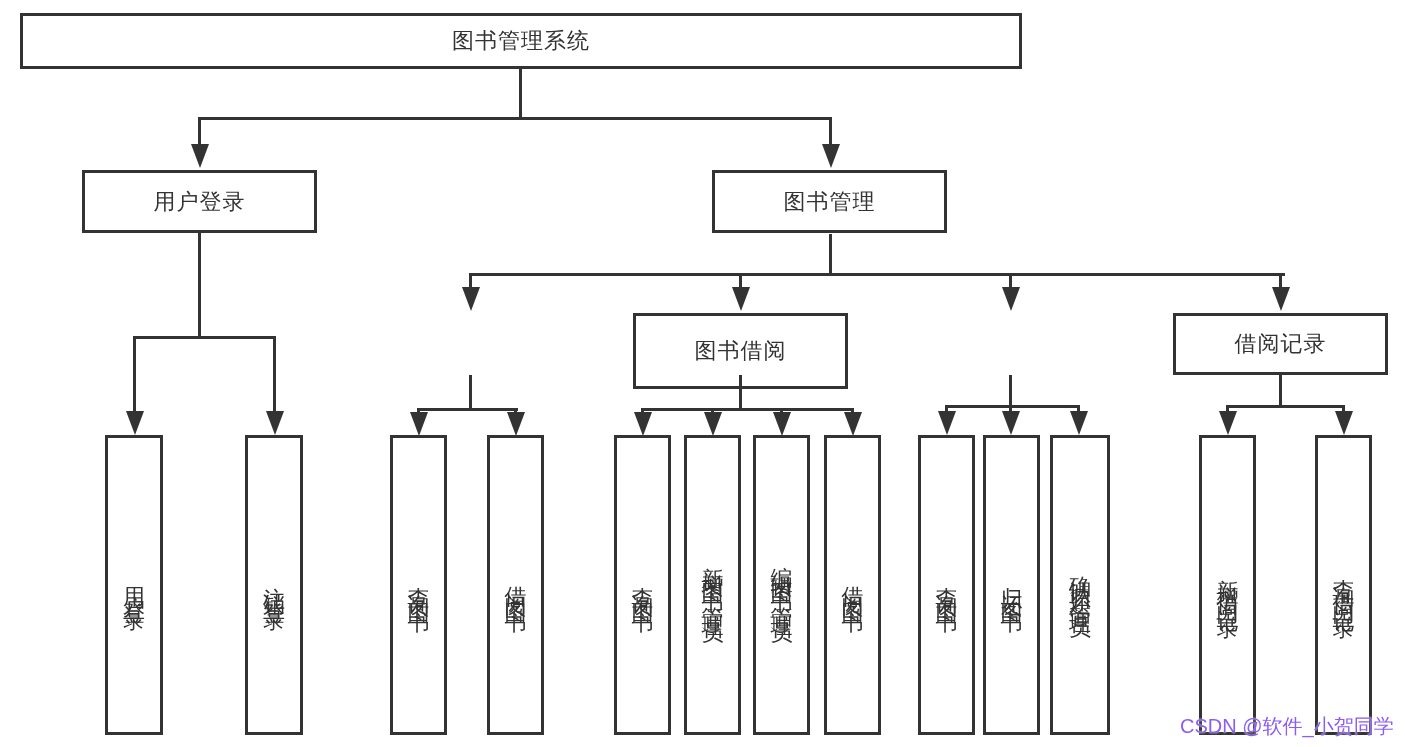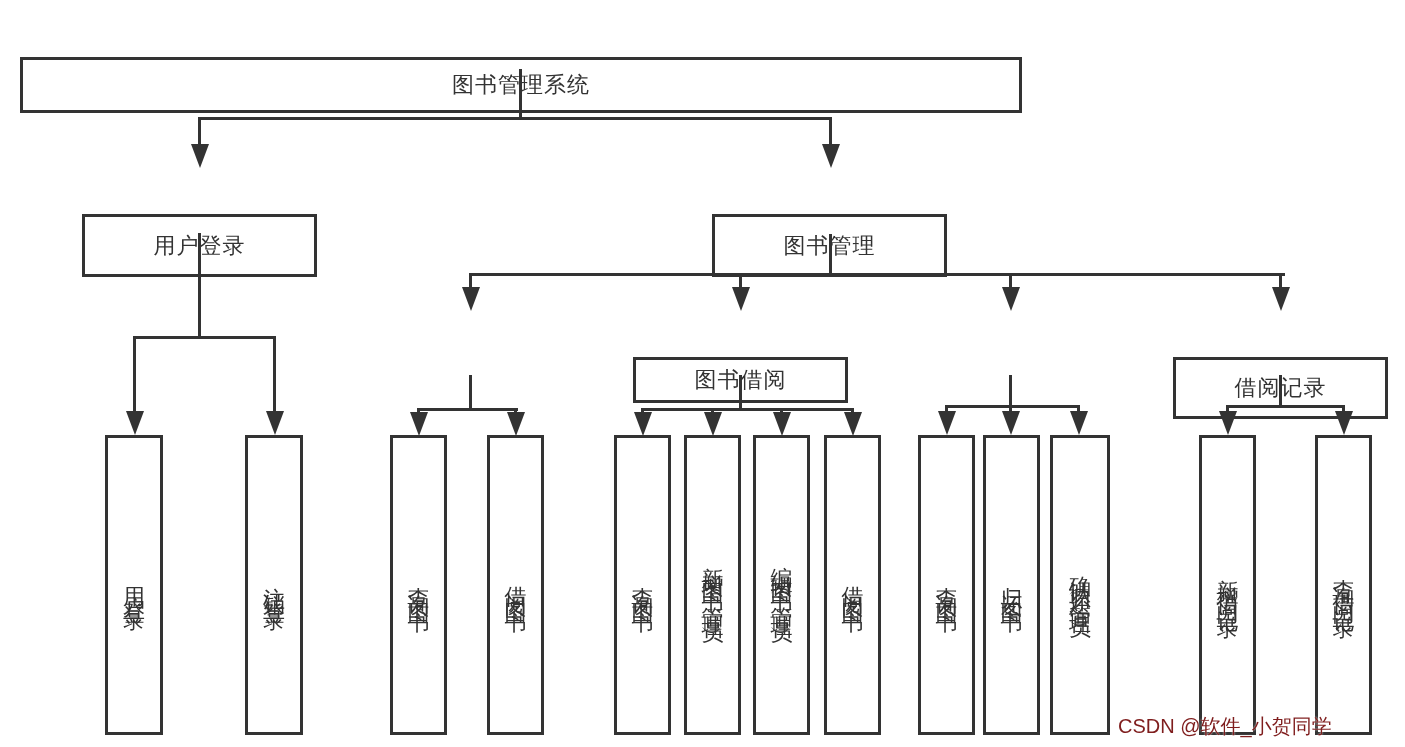--- a/index.html
+++ b/index.html
@@ -4,55 +4,55 @@
 <style>
   html,body{margin:0;padding:0;background:#ffffff;}
   #stage{
     position:relative;width:1405px;height:747px;background:#ffffff;overflow:hidden;
     font-family:"Liberation Sans","DejaVu Sans",sans-serif;color:#333333;
   }
   .box{
     position:absolute;box-sizing:border-box;border:3px solid #333333;background:#ffffff;
     display:flex;align-items:center;justify-content:center;text-align:center;
   }
-  .hdr{font-size:22px;letter-spacing:1px;margin-top:44px;}
+  .hdr{font-size:22px;letter-spacing:1px;}
   .leaf span.vtext{
     writing-mode:vertical-rl;text-orientation:mixed;
     font-size:22px;letter-spacing:8px;line-height:1;white-space:nowrap;
   }
   .vline{position:absolute;width:3px;background:#333333;}
   .hline{position:absolute;height:3px;background:#333333;}
   .arrow{
     position:absolute;width:0;height:0;
     border-left:9px solid transparent;border-right:9px solid transparent;
     border-top:24px solid #333333;
   }
   .watermark{
-    position:absolute;left:1118px;top:713px;z-index:9;
-    font-size:20px;color:#7f1d1d;white-space:nowrap;
+    position:absolute;left:1180px;top:713px;z-index:9;
+    font-size:20px;color:#8b5cf6;white-space:nowrap;
     text-shadow:0 0 2px #ffffff;
   }
 </style>
 </head>
 <body>
 
 <div id="stage">
 
   <div class="box hdr" style="left:20px;top:13px;width:1002px;height:56px;">
     <span>图书管理系统</span>
   </div>
 
   <div class="box hdr" style="left:82px;top:170px;width:235px;height:63px;">
     <span>用户登录</span>
   </div>
   <div class="box hdr" style="left:712px;top:170px;width:235px;height:63px;">
     <span>图书管理</span>
   </div>
 
-  <div class="box hdr" style="left:633px;top:313px;width:215px;height:46px;">
+  <div class="box hdr" style="left:633px;top:313px;width:215px;height:76px;">
     <span>图书借阅</span>
   </div>
   <div class="box hdr" style="left:1173px;top:313px;width:215px;height:62px;">
     <span>借阅记录</span>
   </div>
 
   <div class="box leaf" style="left:105px;top:435px;width:58px;height:300px;">
     <span class="vtext">用户登录</span>
   </div>
   <div class="box leaf" style="left:245px;top:435px;width:58px;height:300px;">

